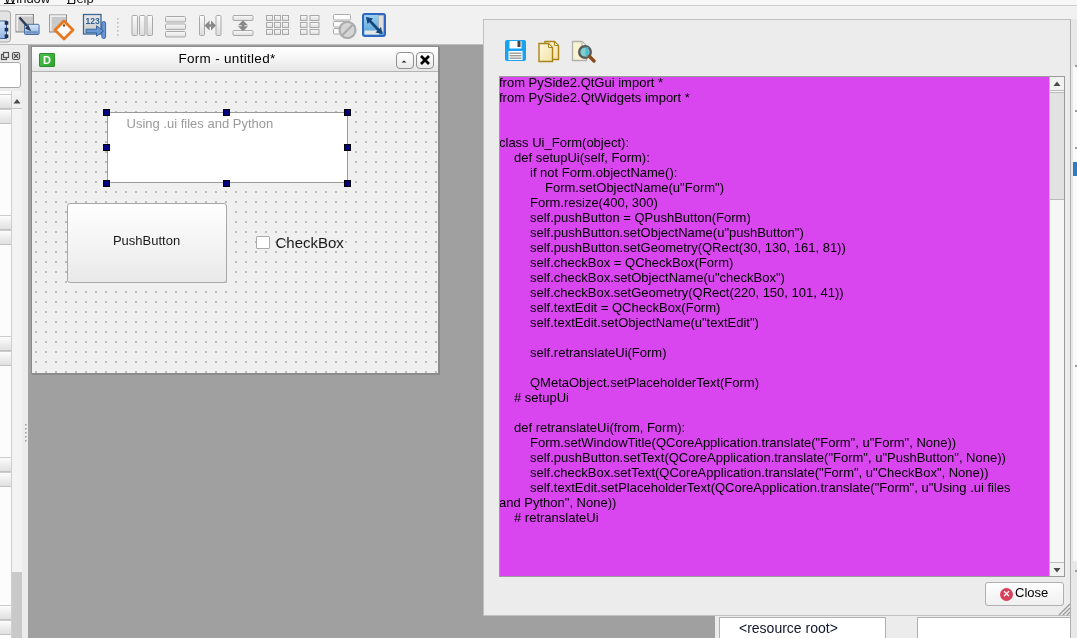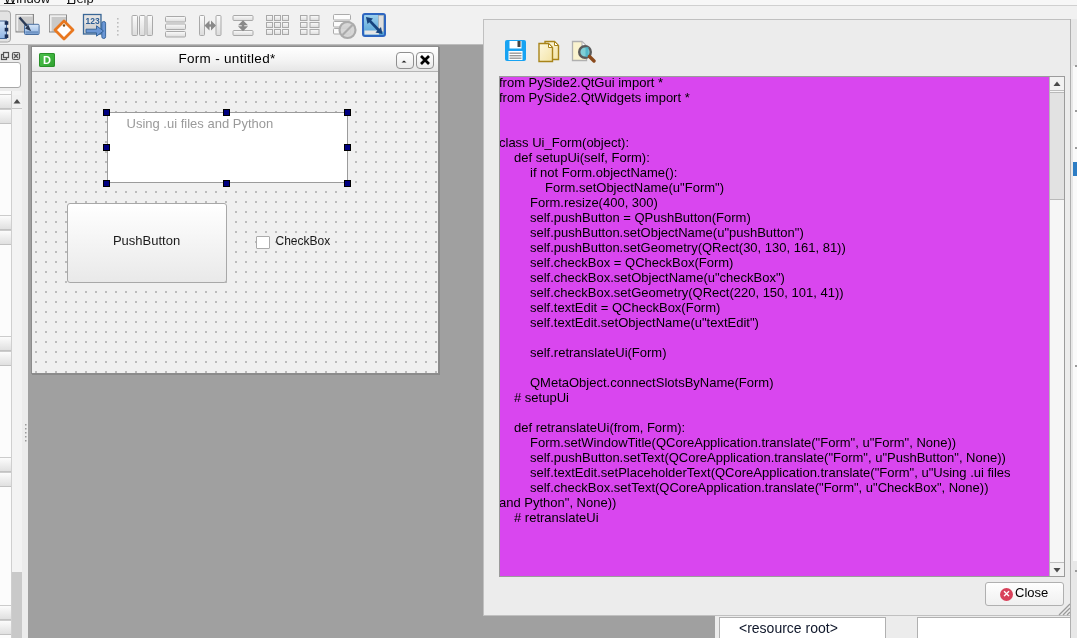--- a/index.html
+++ b/index.html
@@ -29,21 +29,21 @@
   background-image: radial-gradient(circle, rgba(120,120,120,0.95) 0.45px, rgba(120,120,120,0.35) 0.75px, transparent 0.95px);
   background-size: 10px 10px; background-position: -1px 4px; }
 .handle { position:absolute; width:7px; height:7px; background:#000080; border:1px solid #000; }
 
 
 #ftext { position:absolute; left:74.5px; top:39px; width:241px; height:71px; background:#fff; border:1px solid #9b9b9b; }
 #ftext .ph { position:absolute; left:3px; top:2.5px; font-size:13px; color:#9a9a9a;margin-left:16px; }
 #fbtn { position:absolute; left:34.5px; top:129.5px; width:160px; height:80px; background:linear-gradient(#ffffff,#f2f2f2 60%,#e9e9e9); border:1px solid #a8a8a8; border-radius:3px; }
 #fbtn .txt { position:absolute; left:0; right:0; top:29.5px; text-align:center; font-size:13px; color:#1a1a1a; }
 #fcheck { position:absolute; left:224px; top:162.5px; width:13.5px; height:13.5px; background:#fff; border:1px solid #ababab; border-radius:1px; }
-#fchecktxt { position:absolute; left:243.5px; top:160.5px; font-size:12px; color:#1a1a1a; }
+#fchecktxt { position:absolute; left:243.5px; top:160.5px; font-size:15px; color:#1a1a1a; }
 #fdicon { position:absolute; left:7px; top:6px; width:16px; height:14px; border-radius:2px;
   background:linear-gradient(135deg,#52c152 0%,#3eb53e 45%,#2f9e2f 100%); box-shadow:0 0 0 1px #2a8f2a inset;
   color:#fff; font-weight:bold; font-size:11px; text-align:center; line-height:14px; }
 .tbtn { position:absolute; top:5px; width:18px; height:17px; background:linear-gradient(#ffffff,#f3f3f3 55%,#e9e9e9); border:1px solid #8f8f8f; border-radius:4px; text-align:center; }
 
 
 #dialog { left:483px; top:19px; width:588px; height:597px; background:#ececec; border:1px solid #c0c0c0; border-right:none; }
 #codearea { position:absolute; left:15px; top:56px; width:566px; height:501px; background:#d946ef; border:1px solid #9b9b9b; overflow:hidden; }
 #code { position:absolute; left:-1px; top:-2.5px; font-size:13px; line-height:15px; color:#000; }
 #code div { height:15px; white-space:pre; overflow:visible; }
@@ -305,28 +305,28 @@
 <div class="i2">self.pushButton.setObjectName(u"pushButton")</div>
 <div class="i2">self.pushButton.setGeometry(QRect(30, 130, 161, 81))</div>
 <div class="i2">self.checkBox = QCheckBox(Form)</div>
 <div class="i2">self.checkBox.setObjectName(u"checkBox")</div>
 <div class="i2">self.checkBox.setGeometry(QRect(220, 150, 101, 41))</div>
 <div class="i2">self.textEdit = QCheckBox(Form)</div>
 <div class="i2">self.textEdit.setObjectName(u"textEdit")</div>
 <div>&nbsp;</div>
 <div class="i2">self.retranslateUi(Form)</div>
 <div>&nbsp;</div>
-<div class="i2">QMetaObject.connectSlotsByName(Form)</div>
+<div class="i2">QMetaObject.setPlaceholderText(Form)</div>
 <div class="i1"># setupUi</div>
 <div>&nbsp;</div>
 <div class="i1">def retranslateUi(from, Form):</div>
 <div class="i2">Form.setWindowTitle(QCoreApplication.translate("Form", u"Form", None))</div>
 <div class="i2">self.pushButton.setText(QCoreApplication.translate("Form", u"PushButton", None))</div>
+<div class="i2">self.checkBox.setText(QCoreApplication.translate("Form", u"CheckBox", None))</div>
 <div class="i2">self.textEdit.setPlaceholderText(QCoreApplication.translate("Form", u"Using .ui files</div>
-<div class="i2">self.checkBox.setText(QCoreApplication.translate("Form", u"CheckBox", None))</div>
 <div>and Python", None))</div>
 <div class="i1"># retranslateUi</div>
     </div>
     <div id="vsb">
       <div class="sbtn" style="top:0; border-bottom:1px solid #bdbdbd;"><svg width="14" height="14">
             <path d="M7 4.5 L10.5 9 L3.5 9 Z" fill="#4a4a4a"></path>
           </svg></div>
       <div style="position:absolute; left:0; top:15px; width:14px; height:108px; background:#e2e2e2; border-top:1px solid #b9b9b9; border-bottom:1px solid #b9b9b9;"></div>
       <div class="sbtn" style="top:485px; border-top:1px solid #bdbdbd;"><svg width="14" height="14">
             <path d="M7 9.5 L10.5 5 L3.5 5 Z" fill="#4a4a4a"></path>

